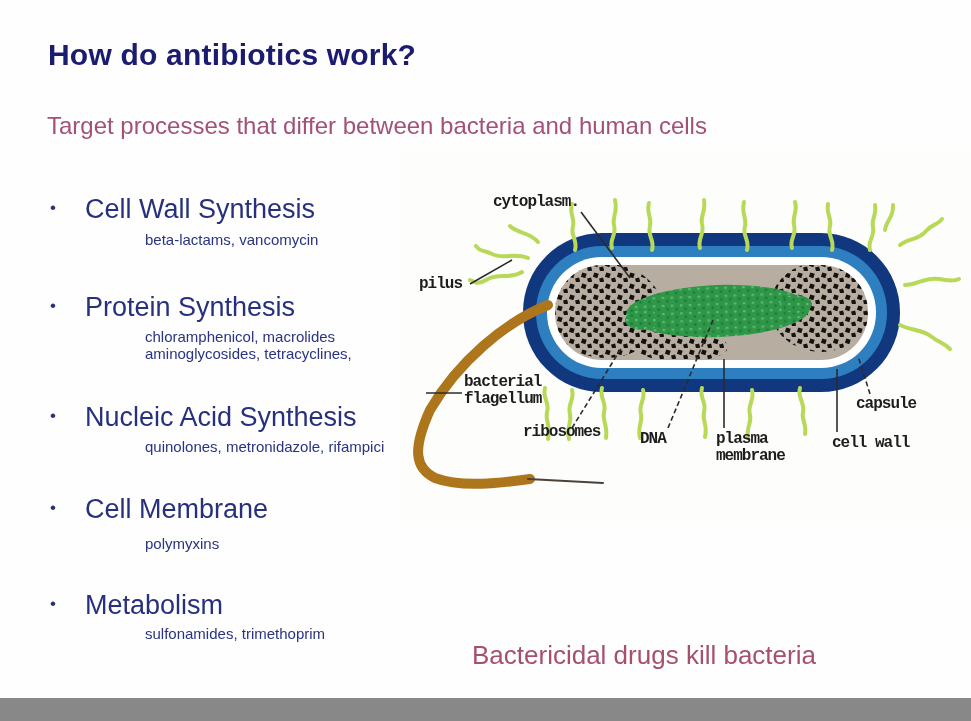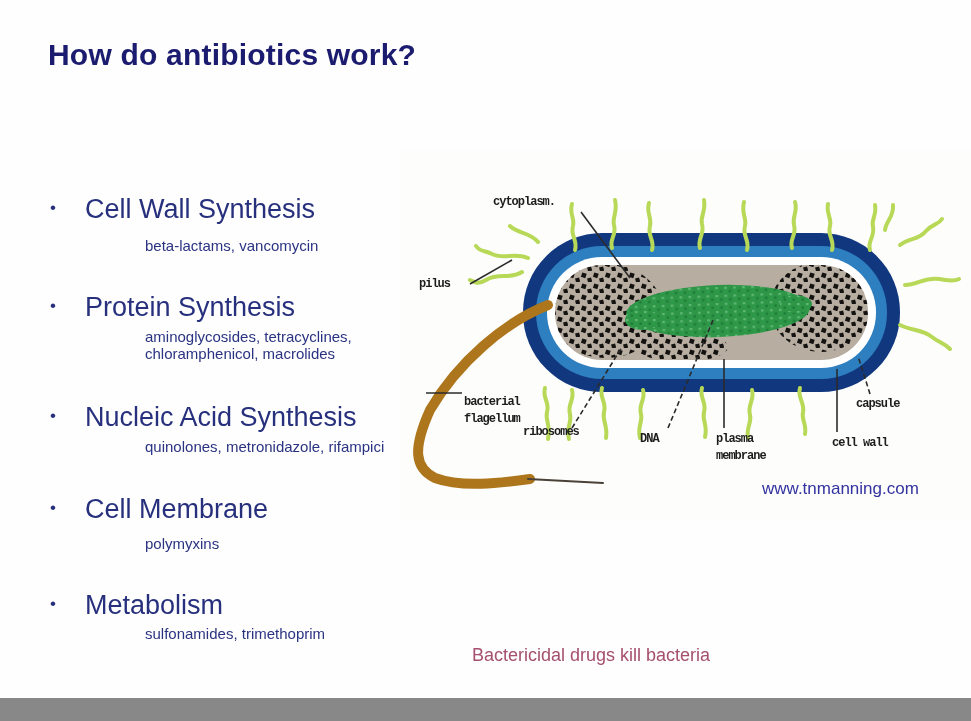--- a/index.html
+++ b/index.html
@@ -24,77 +24,78 @@
     font-size:17px; color:#27307d; line-height:17px;
   }
   .bullet .head {
     position:absolute; left:85px; top:0;
     font-size:27px; color:#27307d;
   }
   .bullet .drugs {
     position:absolute; left:145px;
     font-size:15px; line-height:17px; color:#2a3382; white-space:nowrap;
   }
-  .b1 { top:194px; } .b1 .drugs { top:37px;margin-top:6px; }
+  .b1 { top:194px; } .b1 .drugs { top:37px; }
   .b2 { top:292px; } .b2 .drugs { top:36px; }
   .b3 { top:402px; } .b3 .drugs { top:36px; }
   .b4 { top:494px; } .b4 .drugs { top:41px; }
   .b5 { top:590px; } .b5 .drugs { top:35px; }
   
   .footer {
     position:absolute; left:472px; top:641px;
-    font-size:18px; line-height:28px; color:#a5506f;
+    font-size:26px; line-height:28px; color:#a5506f;
   }
   
   .diagram {
     position:absolute; left:400px; top:150px; width:571px; height:370px;
     background:#fdfdfc;
   }
   .diagram svg { position:absolute; left:0; top:0; }
   .dlabel {
     position:absolute;
     font-family:"Liberation Mono", monospace;
-    font-weight:bold; font-size:12px; line-height:17px;
+    font-weight:bold; font-size:16px; line-height:17px;
     letter-spacing:-1px; color:#1d1d1d; white-space:pre-line;
   }
   .l-cytoplasm { left:93px;  top:44px;  }
   .l-pilus     { left:19px;  top:126px; }
-  .l-flagellum { left:64px;  top:224px;margin-top:20px; }
+  .l-flagellum { left:64px;  top:224px; }
   .l-ribosomes { left:123px; top:274px; }
   .l-dna       { left:240px; top:281px; }
   .l-plasma    { left:316px; top:281px; }
   .l-cellwall  { left:432px; top:285px; }
   .l-capsule   { left:456px; top:246px; }
   .credit {
     position:absolute; left:362px; top:329px;
     font-family:"Liberation Sans", sans-serif;
     font-size:17px; color:#3333a0;
   }
 </style>
 </head>
 <body>
 
 <div class="slide">
 
   <div class="title">How do antibiotics work?</div>
+  <div class="subtitle">Target processes that differ between bacteria and human cells</div>
 
   <div class="bullet b1">
     <span class="dot">•</span>
     <span class="head">Cell Wall Synthesis</span>
     <div class="drugs">
         <div>beta-lactams, vancomycin</div>
       </div>
   </div>
 
   <div class="bullet b2">
     <span class="dot">•</span>
     <span class="head">Protein Synthesis</span>
     <div class="drugs">
+      <div>chloramphenicol, macrolides</div>
       <div>aminoglycosides, tetracyclines,</div>
-      <div>chloramphenicol, macrolides</div>
     </div>
   </div>
 
   <div class="bullet b3">
     <span class="dot">•</span>
     <span class="head">Nucleic Acid Synthesis</span>
     <div class="drugs">
         <div>quinolones, metronidazole, rifampici</div>
       </div>
   </div>
@@ -194,20 +195,19 @@
     <div class="dlabel l-cytoplasm">cytoplasm.</div>
     <div class="dlabel l-pilus">pilus</div>
     <div class="dlabel l-flagellum">bacterial
 flagellum</div>
     <div class="dlabel l-ribosomes">ribosomes</div>
     <div class="dlabel l-dna">DNA</div>
     <div class="dlabel l-plasma">plasma
 membrane</div>
     <div class="dlabel l-cellwall">cell wall</div>
     <div class="dlabel l-capsule">capsule</div>
-    <div class="credit">www.tnmanning.com</div>
   </div>
 
   <div class="footer">
     <div>Bactericidal drugs kill bacteria</div>
   </div>
 
 </div>
 
 </body></html>

